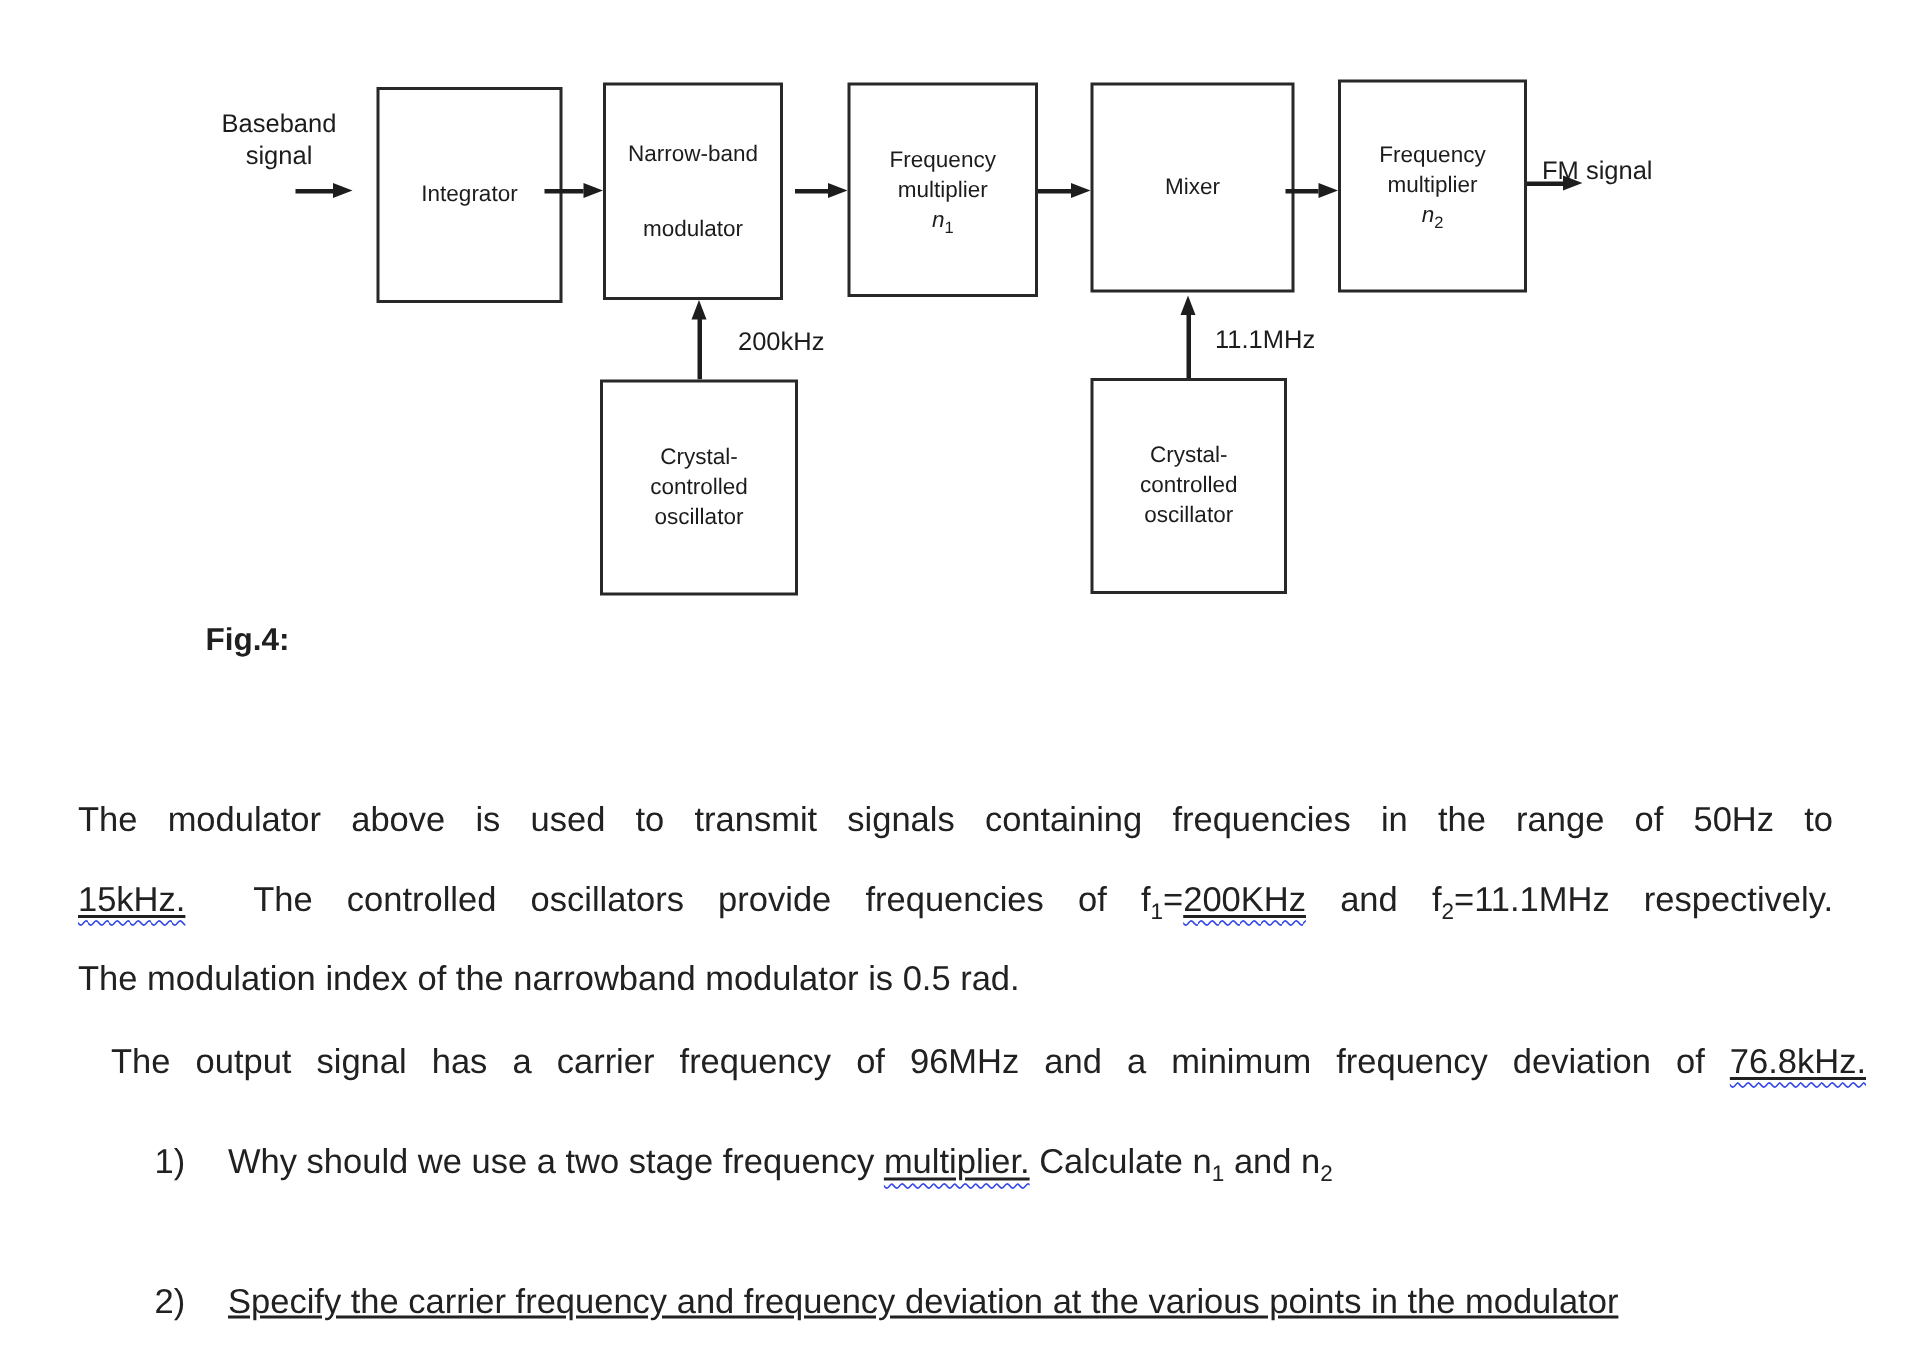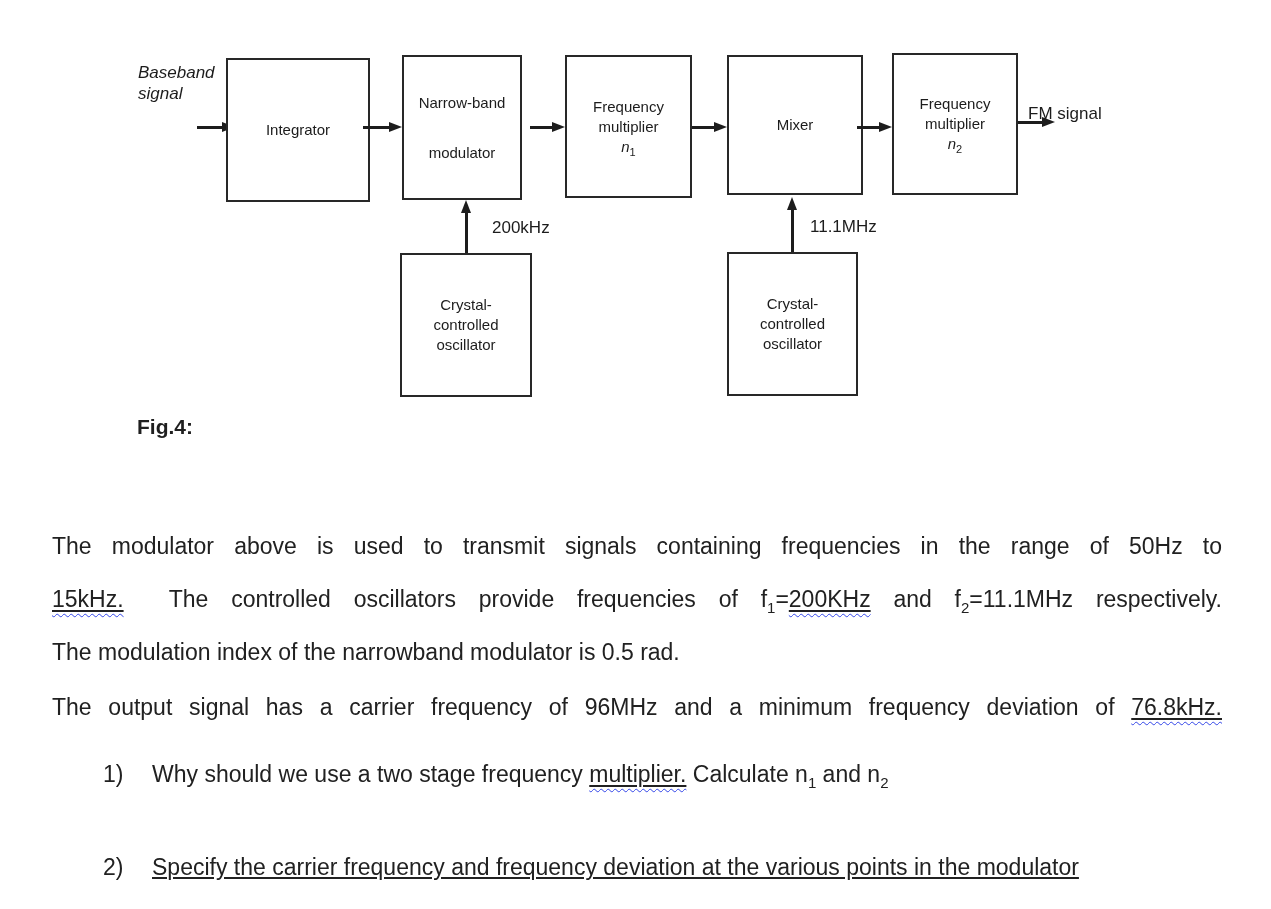--- a/index.html
+++ b/index.html
@@ -72,25 +72,25 @@
     text-underline-offset: 6px;
   }
   .q { position: absolute; left: 103px; font-size: 23px; line-height: 30px; color: #212121; }
   .qnum { display: inline-block; min-width: 49px; }
 </style>
 </head>
 <body>
 
 <div class="scan">
 
-  <div class="dlabel" style="left:138px; top:62px; width:96px; text-align:left;font-style:italic;"><span>Baseband</span><br><span>signal</span></div>
+  <div class="dlabel" style="left:138px; top:72px; width:96px; text-align:center;"><span>Baseband</span><br><span>signal</span></div>
   <div class="hline" style="left:197px; top:126px; width:26px;"></div>
   <div class="harrow" style="left:222px; top:122px;"></div>
 
-  <div class="box" style="left:226px; top:58px; width:144px; height:144px;">
+  <div class="box" style="left:251px; top:58px; width:124px; height:144px;">
     <span>Integrator</span>
   </div>
 
   <div class="box gap-wide" style="left:402px; top:55px; width:120px; height:145px;">
     <span>Narrow-band</span>
     <span>modulator</span>
   </div>
 
   <div class="box gap-tight" style="left:565px; top:55px; width:127px; height:143px;">
     <span>Frequency</span>
@@ -146,21 +146,21 @@
 <div class="caption">
   <span class="cap-label">Fig.4:</span>
 </div>
 
 <div class="bline just" style="top:531px;">The modulator above is used to transmit signals containing frequencies in the range of 50Hz to</div>
 
 <div class="bline just" style="top:584px;"><span class="msp"><span class="wavy">15kHz.</span></span><span>  The controlled oscillators provide frequencies of f</span><sub>1</sub><span>=</span><span class="msp"><span class="wavy">200KHz</span></span><span> and f</span><sub>2</sub><span>=11.1MHz respectively.</span></div>
 
 <div class="bline" style="top:637px;">The modulation index of the narrowband modulator is 0.5 rad.</div>
 
-<div class="bline just" style="top:692px;"><span>The output signal has a carrier frequency of 96MHz and a minimum frequency deviation of </span><span class="msp"><span class="wavy">76.8kHz.</span></span></div>
+<div class="bline just" style="top:692px;margin-left:22px;"><span>The output signal has a carrier frequency of 96MHz and a minimum frequency deviation of </span><span class="msp"><span class="wavy">76.8kHz.</span></span></div>
 
 <div class="q" style="top:759px;">
   <span class="qnum">1)</span><span><span>Why should we use a two stage frequency </span><span class="msp"><span class="wavy">multiplier.</span></span><span> Calculate n</span><sub>1</sub><span> and n</span><sub>2</sub></span>
 </div>
 
 <div class="q" style="top:852px;text-decoration:underline;">
   <span class="qnum">2)</span><span><span>Specify the carrier frequency and frequency deviation at the various points in the modulator</span></span>
 </div>
 
 </body></html>

